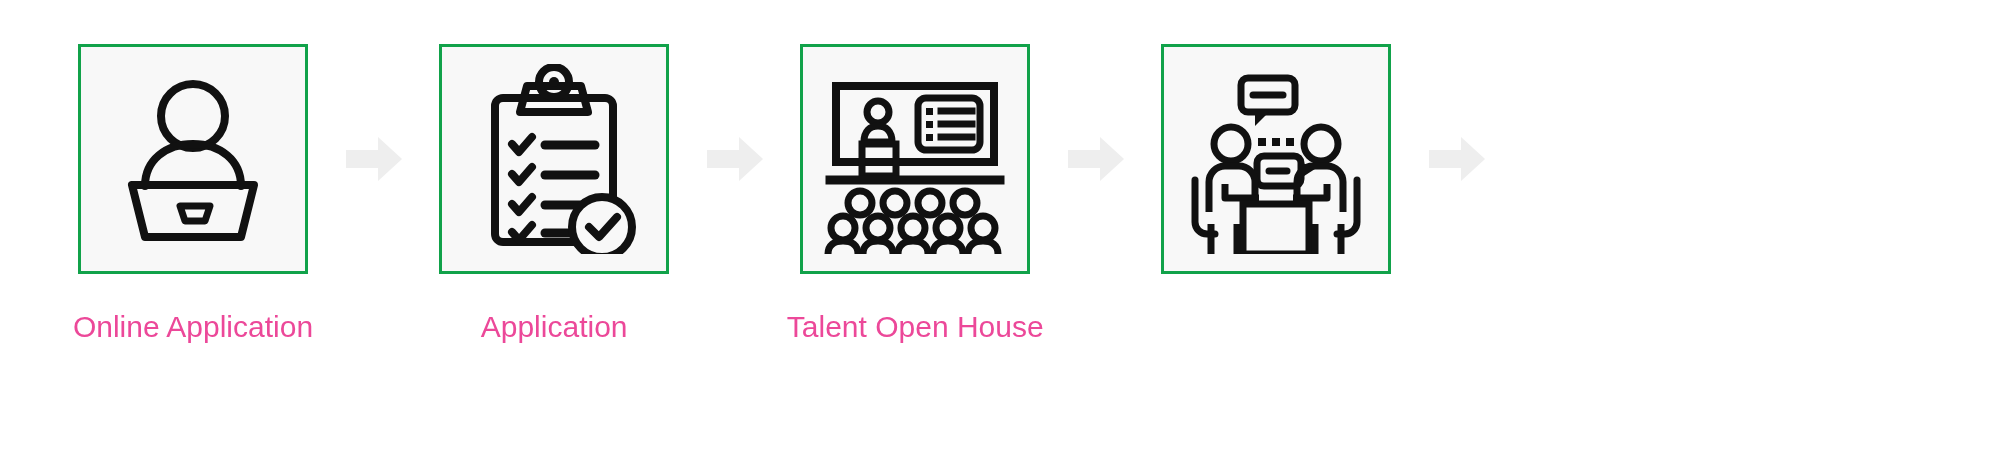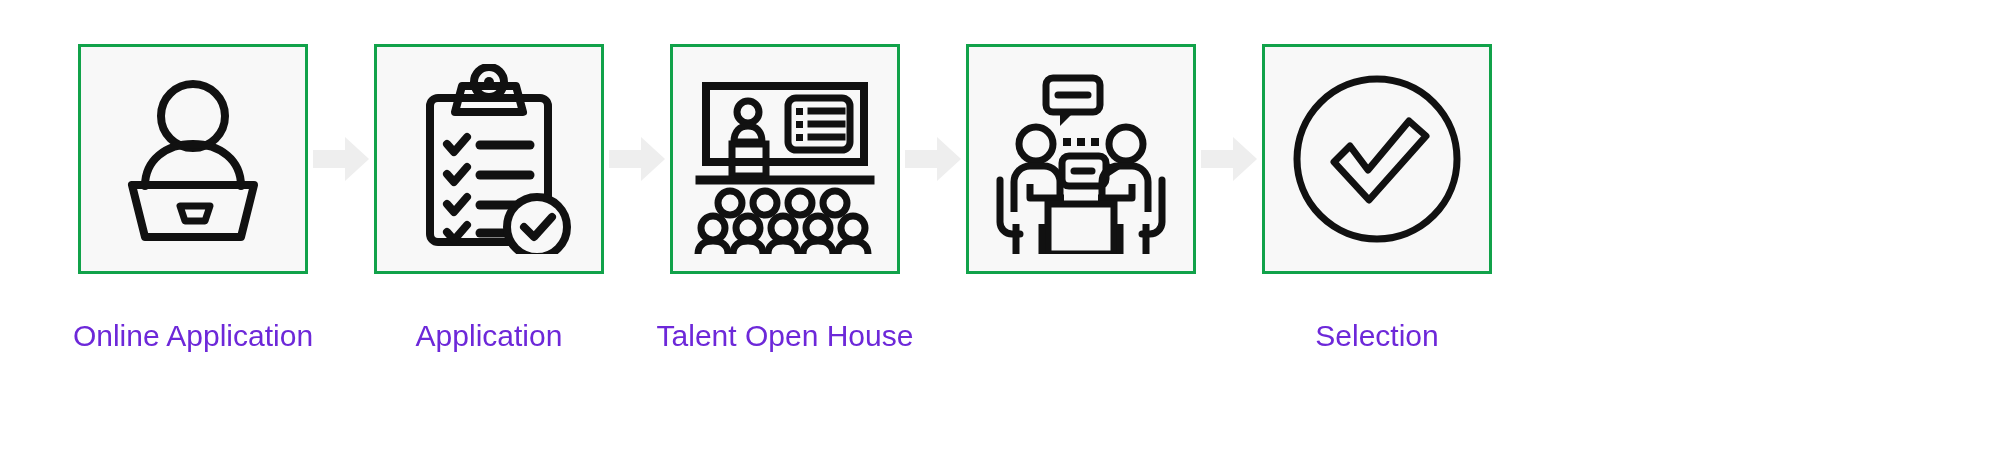--- a/index.html
+++ b/index.html
@@ -57,24 +57,24 @@
 
   .step-icon {
     width: 190px;
     height: 190px;
     display: block;
   }
 
   .step-icon svg { display: block; width: 100%; height: 100%; }
 
   .step-label {
-    margin-top: 45px;
+    margin-top: 36px;
     font-size: 30px;
     line-height: 1.1;
-    color: #6d28d9;
+    color: #ec4899;
     white-space: nowrap;
     text-align: right;
     font-weight: 400;
   }
 
   .arrow {
     flex: 0 0 auto;
     width: 66px;
     height: 230px;
     display: flex;
@@ -233,26 +233,15 @@
         </span>
       </div>
     </div>
 
     <div class="arrow">
       <svg width="56" height="44" viewBox="0 0 56 44" xmlns="http://www.w3.org/2000/svg">
         <path d="M0 13 H32 V0 L56 22 L32 44 V31 H0 Z" fill="#eeeeee"></path>
       </svg>
     </div>
 
-    <div class="step">
-      <div class="step-box">
-        <span class="step-icon">
-          <svg viewBox="0 0 190 190" fill="none" xmlns="http://www.w3.org/2000/svg">
-            <circle cx="95" cy="95" r="80" stroke="#111111" stroke-width="7"></circle>
-            <path d="M52 98 L68 82 L86 106 L127 57 L144 72 L87 136 Z" stroke="#111111" stroke-width="7" stroke-linejoin="round"></path>
-          </svg>
-        </span>
-      </div>
-      <div class="step-label">Selection</div>
-    </div>
 
   </div>
 </div>
 
 </body></html>

